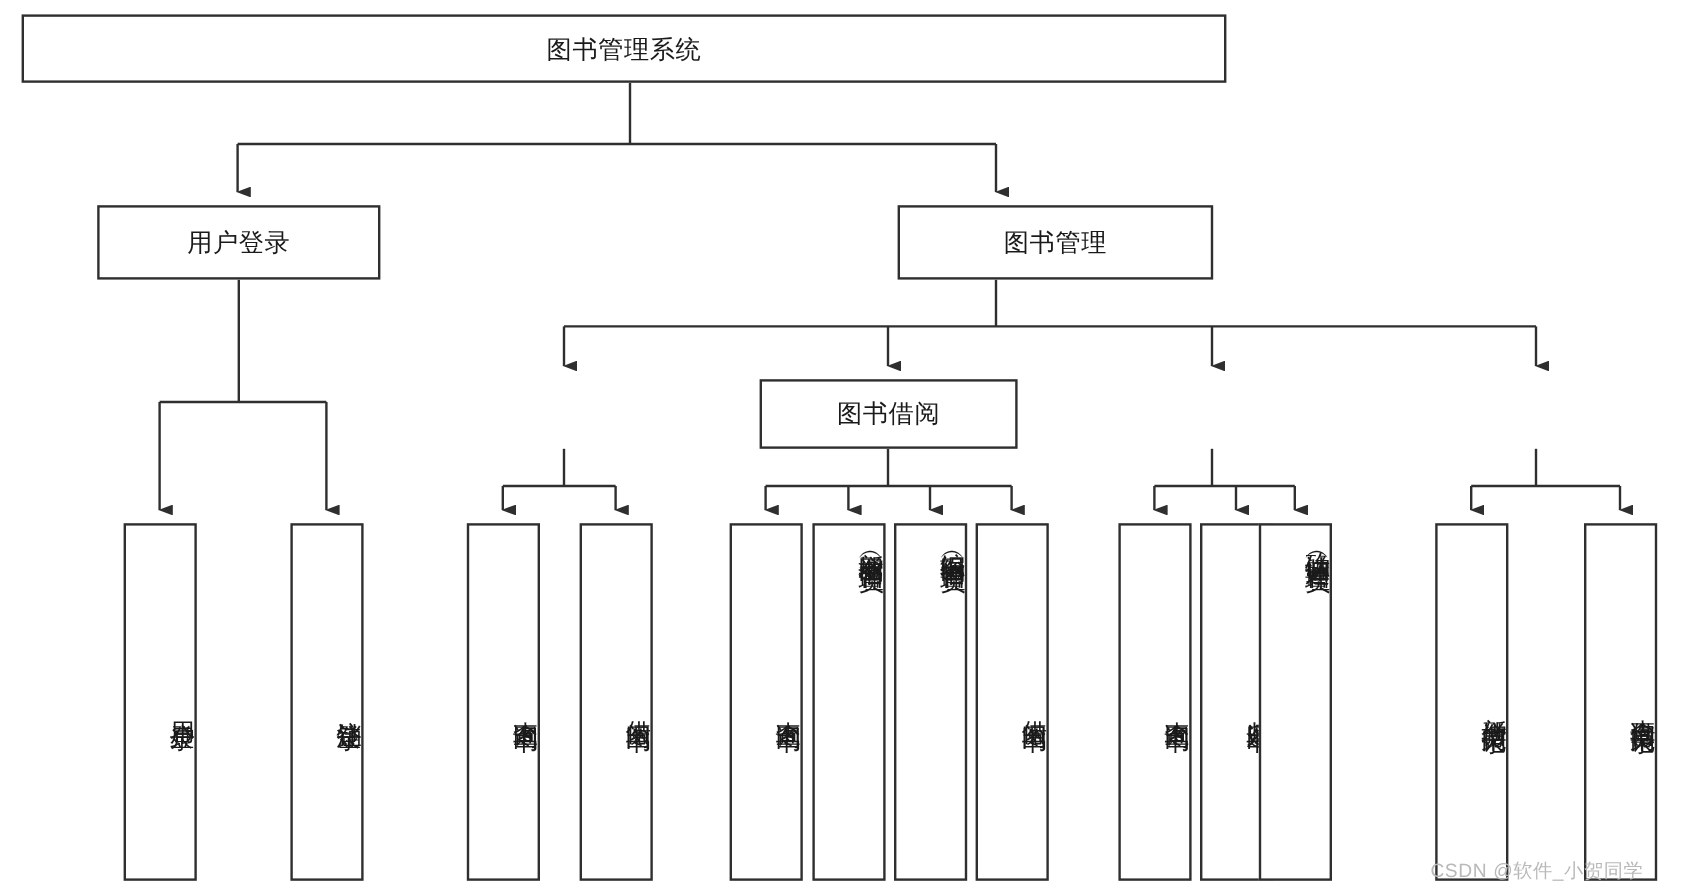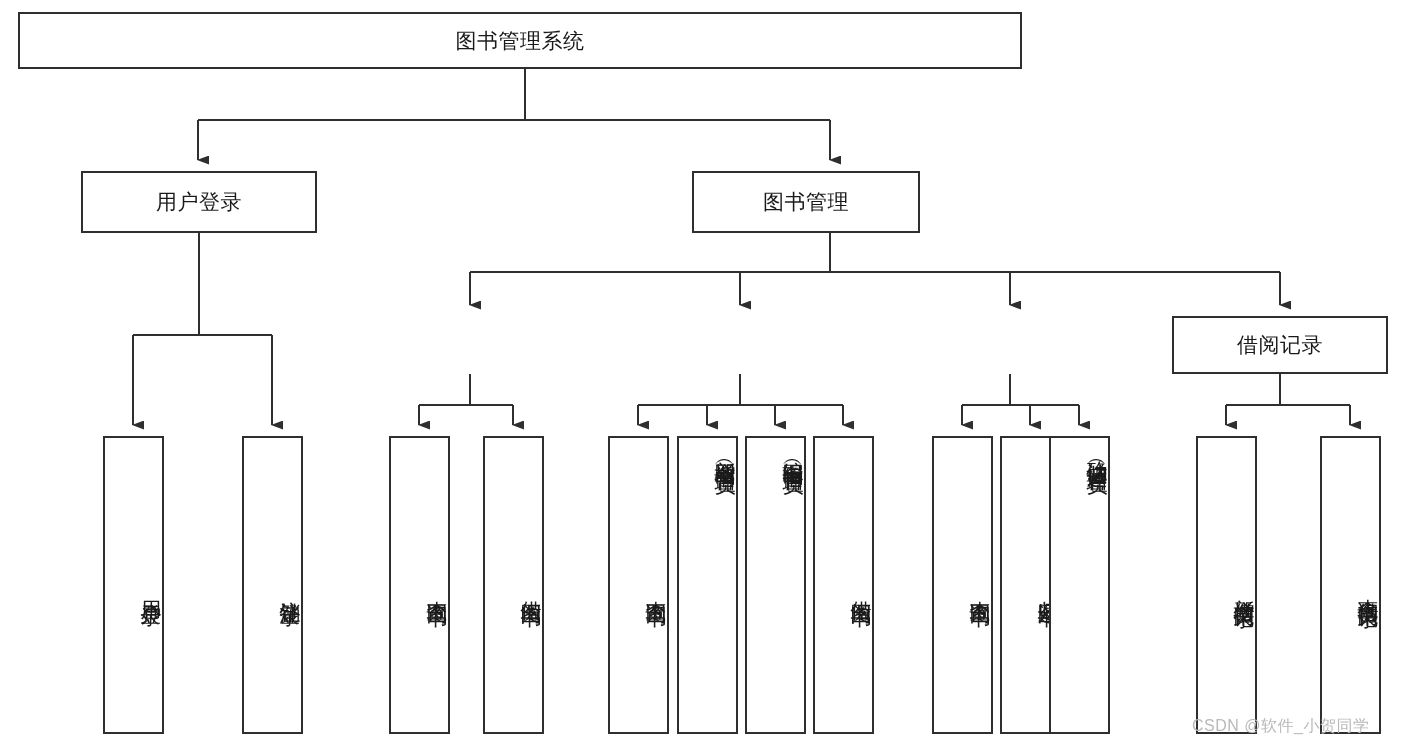--- a/index.html
+++ b/index.html
@@ -118,26 +118,26 @@
     </g>
   </svg>
 
   <div class="node horiz" style="left: 18px; top: 12px; width: 1004px; height: 57px;">
     <span class="node-label">图书管理系统</span>
   </div>
 
   <div class="node horiz" style="left: 81px; top: 171px; width: 236px; height: 62px;">
     <span class="node-label">用户登录</span>
   </div>
-  <div class="node horiz" style="left: 692px; top: 171px; width: 228px; height: 62px;">
+  <div class="node horiz" style="left: 748px; top: 171px; width: 263px; height: 62px;">
     <span class="node-label">图书管理</span>
   </div>
 
-  <div class="node horiz" style="left: 1172px; top: 316px; width: 216px; height: 58px;">
-    <span class="node-label">借阅记录</span>
+  <div class="node horiz" style="left: 633px; top: 316px; width: 215px; height: 58px;">
+    <span class="node-label">图书借阅</span>
   </div>
 
   <div class="node vert" style="left: 103px; top: 436px; width: 61px; height: 298px;">
     <span class="node-label">用户登录</span>
   </div>
   <div class="node vert" style="left: 242px; top: 436px; width: 61px; height: 298px;">
     <span class="node-label">注销登录</span>
   </div>
   <div class="node vert" style="left: 389px; top: 436px; width: 61px; height: 298px;">
     <span class="node-label">查询图书</span>

